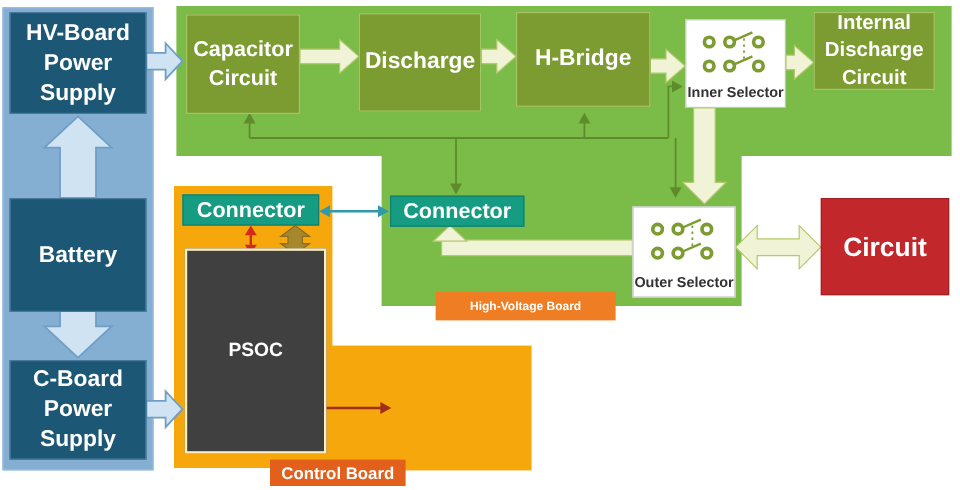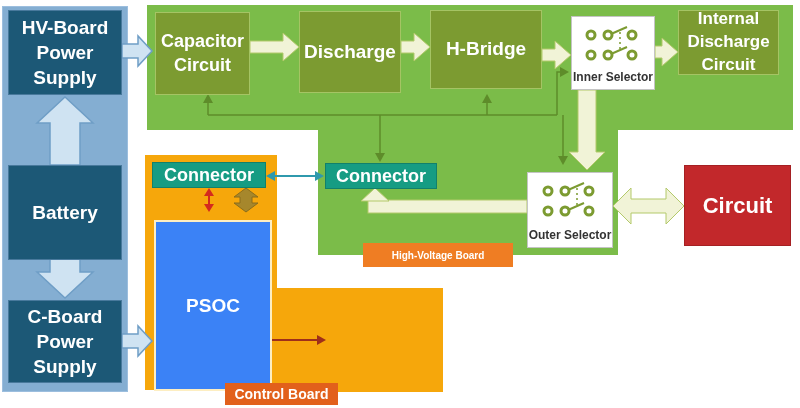--- a/index.html
+++ b/index.html
@@ -9,21 +9,21 @@
   }
   .board{position:absolute;z-index:0;}
   .wires{position:absolute;left:0;top:0;z-index:1;}
   .blk{
     position:absolute;z-index:2;display:flex;align-items:center;justify-content:center;
     text-align:center;font-weight:bold;color:#fff;white-space:pre-line;box-sizing:border-box;
   }
   .teal-blk{background:#1c5876;border:1px solid #48799c;font-size:19px;line-height:1.32;}
   .olive-blk{background:#7c9b31;border:1px solid #a5c464;font-size:19px;line-height:1.3;}
   .conn-blk{background:#169c83;border:1px solid #12806b;font-size:18px;text-align:center;}
-  .orange-blk{background:#3b82f6;border:2px solid #fdeec2;font-size:19px;margin-top:13px;}
+  .orange-blk{background:#404040;border:2px solid #fdeec2;font-size:16px;}
   .sel-blk{
     background:#ffffff;border:1px solid #c4c4c4;z-index:2;position:absolute;
     display:flex;flex-direction:column;align-items:center;justify-content:space-between;
     box-sizing:border-box;padding:8px 2px 5px 2px;
   }
   .sel-label{font-size:12px;color:#333;font-weight:bold;white-space:nowrap;}
   .badge{
     position:absolute;z-index:3;display:flex;align-items:center;justify-content:center;
     color:#fff;font-weight:bold;font-size:10px;white-space:nowrap;
   }

